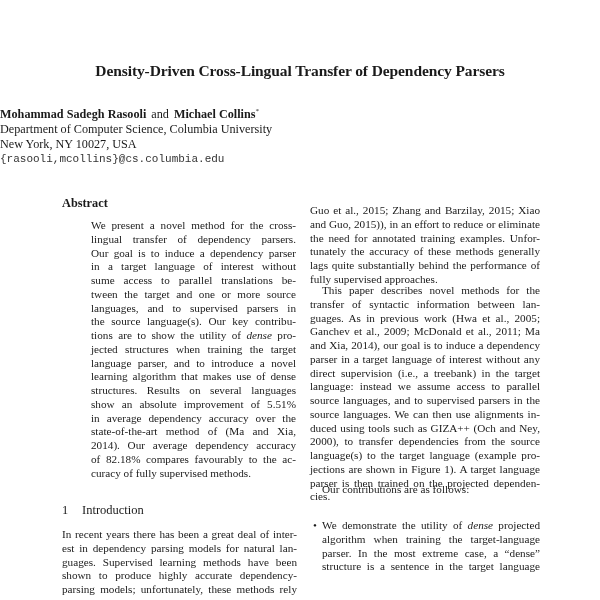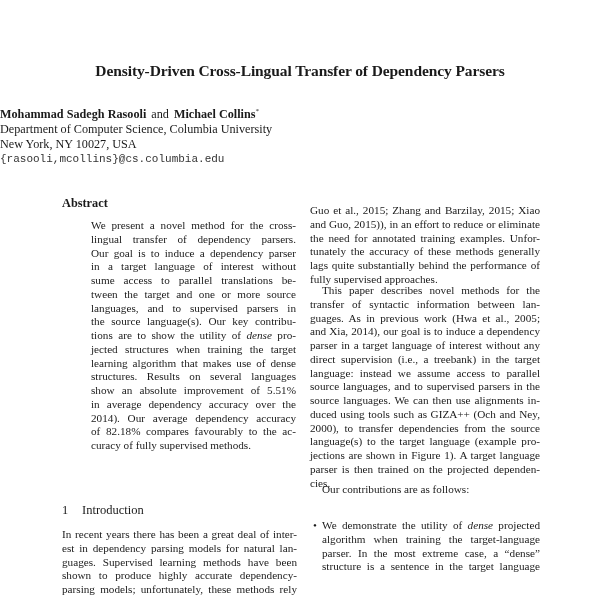--- a/index.html
+++ b/index.html
@@ -51,24 +51,26 @@
     <span class="line">We present a novel method for the cross-</span>
     <span class="line">lingual transfer of dependency parsers.</span>
     <span class="line">Our goal is to induce a dependency parser</span>
     <span class="line">in a target language of interest without</span>
     <span class="line">sume access to parallel translations be-</span>
     <span class="line">tween the target and one or more source</span>
     <span class="line">languages, and to supervised parsers in</span>
     <span class="line">the source language(s). Our key contribu-</span>
     <span class="line"><span>tions are to show the utility of </span><i>dense</i><span> pro-</span></span>
     <span class="line">jected structures when training the target</span>
+    <span class="line">language parser, and to introduce a novel</span>
     <span class="line">learning algorithm that makes use of dense</span>
     <span class="line">structures.  Results on several languages</span>
     <span class="line">show an absolute improvement of 5.51%</span>
     <span class="line">in average dependency accuracy over the</span>
+    <span class="line">state-of-the-art method of (Ma and Xia,</span>
     <span class="line">2014). Our average dependency accuracy</span>
     <span class="line">of 82.18% compares favourably to the ac-</span>
     <span class="line last">curacy of fully supervised methods.</span>
   </div>
 
 <div class="sec-head">
   <span class="num">1</span><span>Introduction</span>
 </div>
 <div class="col left intro" id="intro-body">
     <span class="line">In recent years there has been a great deal of inter-</span>
@@ -84,20 +86,21 @@
     <span class="line">and Guo, 2015)), in an effort to reduce or eliminate</span>
     <span class="line">the need for annotated training examples.  Unfor-</span>
     <span class="line">tunately the accuracy of these methods generally</span>
     <span class="line">lags quite substantially behind the performance of</span>
     <span class="line last">fully supervised approaches.</span>
   </div>
 <div class="col right r2" id="r2">
     <span class="line indent">This paper describes novel methods for the</span>
     <span class="line">transfer of syntactic information between lan-</span>
     <span class="line">guages.  As in previous work (Hwa et al., 2005;</span>
+    <span class="line">Ganchev et al., 2009; McDonald et al., 2011; Ma</span>
     <span class="line">and Xia, 2014), our goal is to induce a dependency</span>
     <span class="line">parser in a target language of interest without any</span>
     <span class="line">direct supervision (i.e., a treebank) in the target</span>
     <span class="line">language:  instead we assume access to parallel</span>
     <span class="line">source languages, and to supervised parsers in the</span>
     <span class="line">source languages. We can then use alignments in-</span>
     <span class="line">duced using tools such as GIZA++ (Och and Ney,</span>
     <span class="line">2000), to transfer dependencies from the source</span>
     <span class="line">language(s) to the target language (example pro-</span>
     <span class="line">jections are shown in Figure 1). A target language</span>

